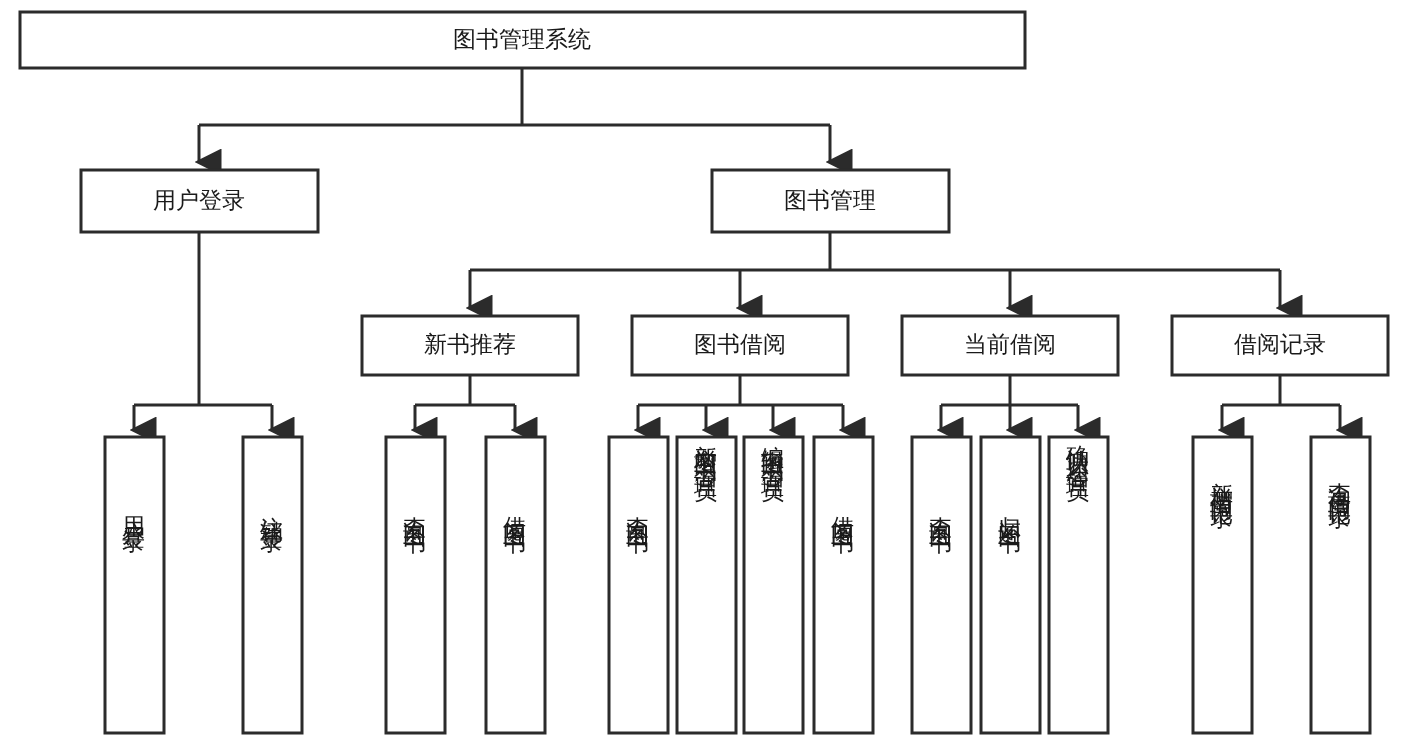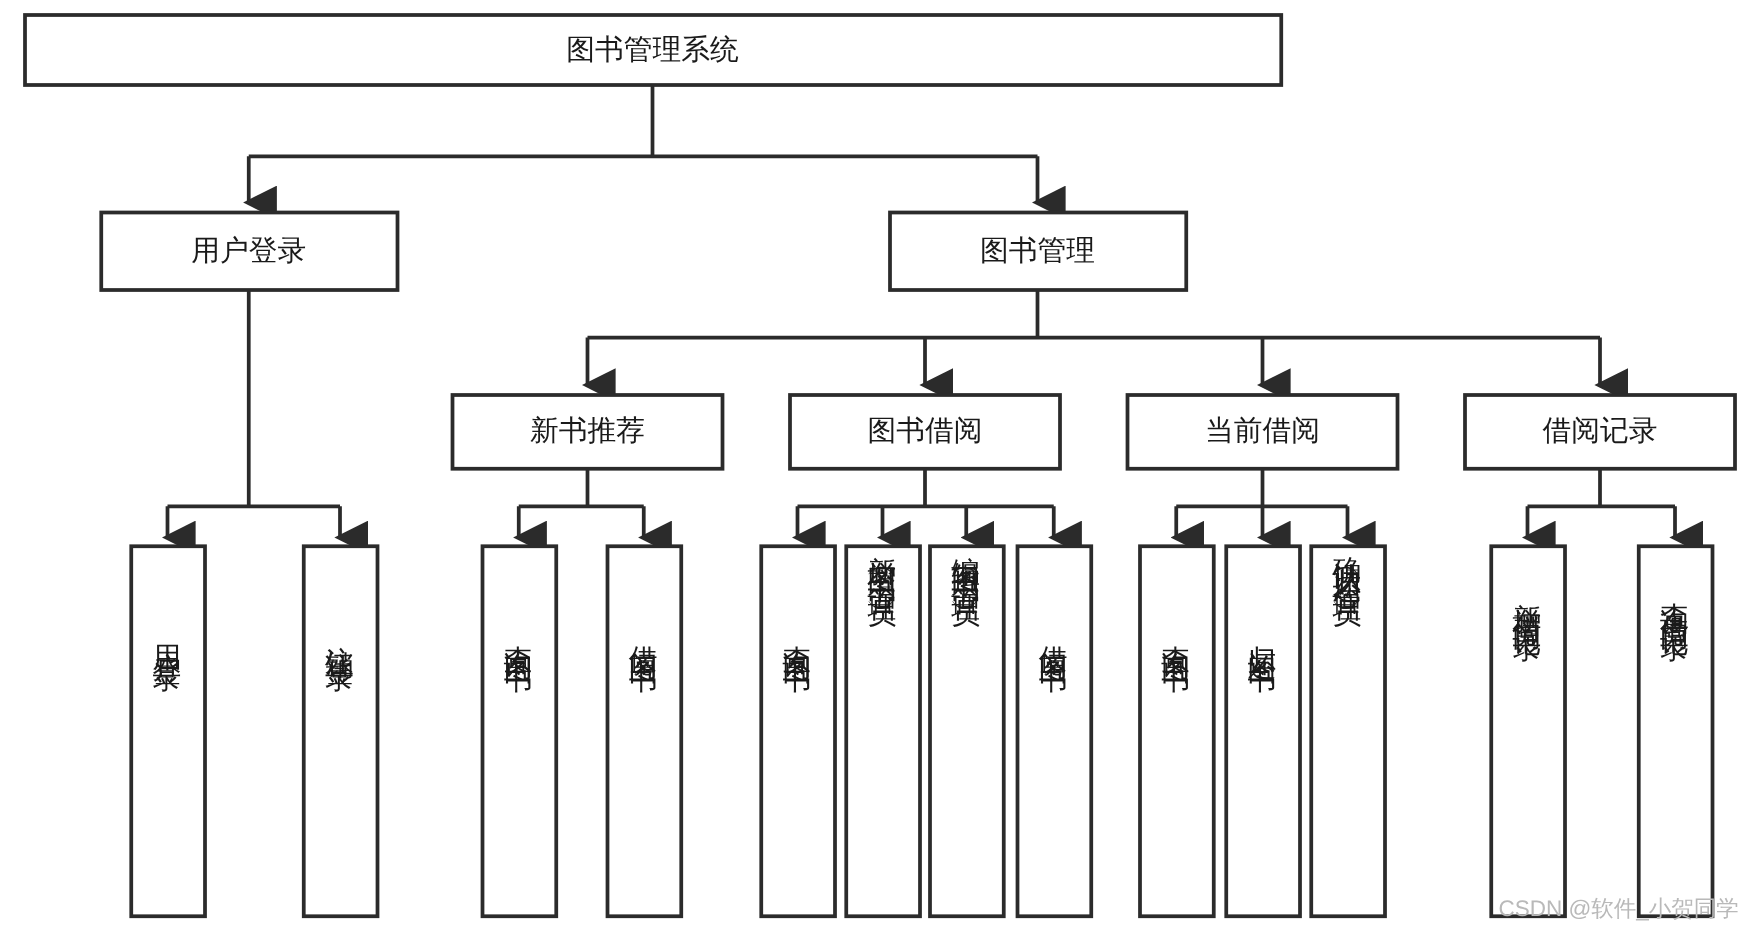--- a/index.html
+++ b/index.html
@@ -215,15 +215,14 @@
       <text class="node-label-v" x="1222" y="479">新增借阅记录</text>
     </g>
 
     <g>
       <rect class="node-box" x="1311" y="437" width="59" height="296"></rect>
       <text class="node-label-v" x="1340" y="479">查询借阅记录</text>
     </g>
 
   </svg>
 
-  <div class="watermark-text">CSDN @软件_小贺同学</div>
 
 </div>
 
 </body></html>

